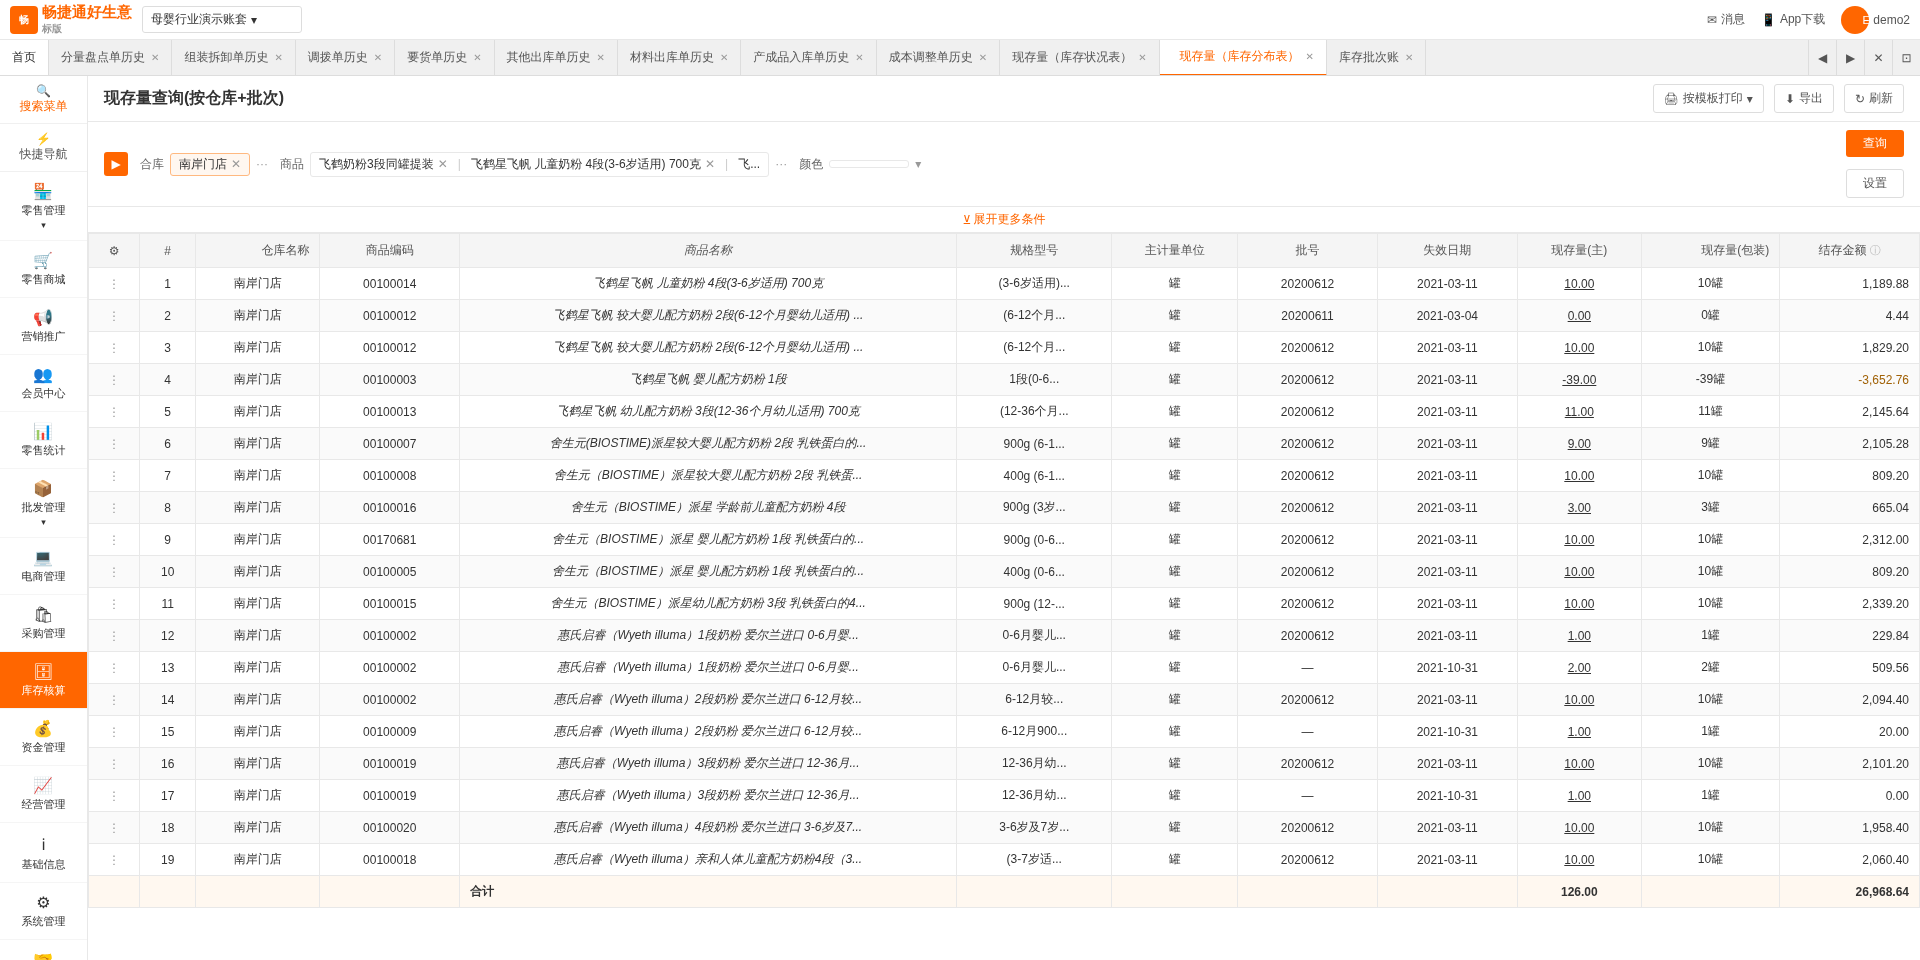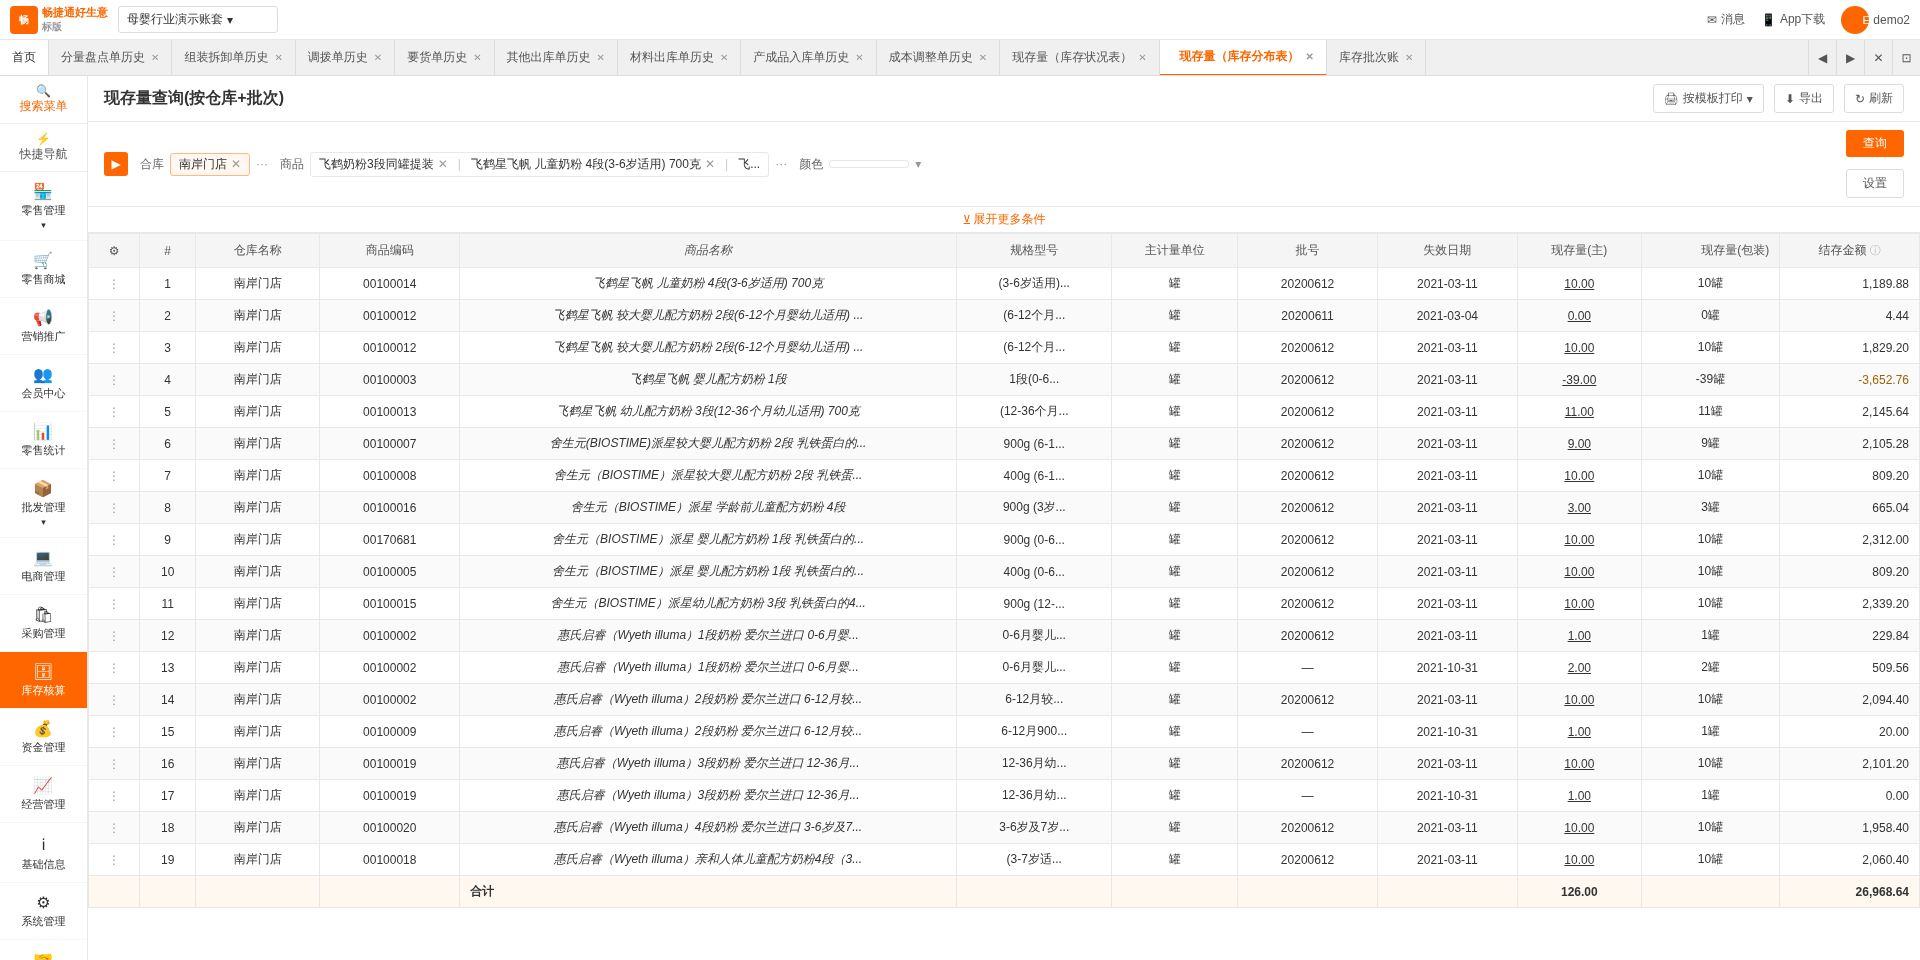--- a/index.html
+++ b/index.html
@@ -9,21 +9,21 @@
     .top-bar { display: flex; align-items: center; background: #fff; height: 40px; border-bottom: 1px solid #e8e8e8; padding: 0 10px; gap: 10px; }
     .logo { color: #ff6600; font-weight: bold; font-size: 13px; display: flex; align-items: center; gap: 4px; }
     .logo-icon { width: 28px; height: 28px; background: #ff6600; border-radius: 4px; display: flex; align-items: center; justify-content: center; color: #fff; font-size: 10px; }
     .top-dropdown { display: flex; align-items: center; gap: 4px; padding: 4px 8px; border: 1px solid #ddd; border-radius: 3px; cursor: pointer; color: #333; min-width: 160px; }
     .top-right { margin-left: auto; display: flex; align-items: center; gap: 16px; color: #555; }
     .top-right-item { display: flex; align-items: center; gap: 4px; cursor: pointer; }
 
     
     .tab-bar { display: flex; align-items: center; background: #f0f0f0; height: 36px; border-bottom: 1px solid #ddd; overflow-x: auto; white-space: nowrap; }
     .tab-item { display: inline-flex; align-items: center; height: 36px; padding: 0 12px; border-right: 1px solid #ddd; cursor: pointer; color: #555; gap: 6px; background: #f0f0f0; flex-shrink: 0; }
-    .tab-item.active { background: #fff; color: #ff6600; border-bottom: 2px solid #ff6600; font-weight: bold; padding-left: 20px; }
+    .tab-item.active { background: #fff; color: #ff6600; border-bottom: 2px solid #ff6600; font-weight: normal; padding-left: 20px; }
     .tab-item.home { background: #fff; color: #333; }
     .tab-close { color: #999; font-size: 10px; }
     .tab-arrows { display: flex; align-items: center; margin-left: auto; }
     .tab-arrow-btn { width: 28px; height: 36px; display: flex; align-items: center; justify-content: center; border-left: 1px solid #ddd; cursor: pointer; color: #555; }
 
     
     .main-layout { display: flex; height: calc(960px - 76px); }
 
     
     .sidebar { width: 88px; background: #fff; border-right: 1px solid #e8e8e8; display: flex; flex-direction: column; }
@@ -71,21 +71,21 @@
     td { padding: 7px 10px; text-align: center; border: 1px solid #e8e8e8; color: #333; font-size: 12px; white-space: nowrap; }
     .row-even td { background: #fafafa; }
     .row-odd td { background: #fff; }
     .text-left { text-align: left; }
     .text-right { text-align: right; }
     .negative { color: #a16207; }
     .underline { text-decoration: underline; cursor: pointer; color: #333; }
     .footer-row td { background: #fff8f0; font-weight: bold; }
     .col-gear { width: 32px; }
     .col-num { width: 36px; }
-    .col-warehouse { width: 80px; }
+    .col-warehouse { width: 80px; text-align: right; }
     .col-code { width: 90px; }
     .col-name { width: 320px; text-align: center; font-style: italic; }
     .col-spec { width: 100px; }
     .col-unit { width: 80px; }
     .col-batch { width: 90px; }
     .col-expire { width: 90px; }
     .col-qty { width: 80px; }
     .col-qtybox { width: 80px; text-align: right; }
     .col-amount { width: 90px; }
     .gear-icon { color: #999; cursor: pointer; }
@@ -94,21 +94,21 @@
     .table-container::-webkit-scrollbar { width: 6px; height: 6px; }
     .table-container::-webkit-scrollbar-thumb { background: #ccc; border-radius: 3px; }
   </style>
 </head>
 <body>
 
 <div class="top-bar">
   <div class="logo">
     <div class="logo-icon">畅</div>
     <div>
-      <div style="font-size:11px;">畅捷通好生意</div>
+      <div style="font-size:15px;">畅捷通好生意</div>
       <div style="font-size:10px;color:#999;">标版</div>
     </div>
   </div>
   <div class="top-dropdown">
     <span>母婴行业演示账套</span>
     <span>▾</span>
   </div>
   <div class="top-right">
     <div class="top-right-item">
       <span>✉</span>

